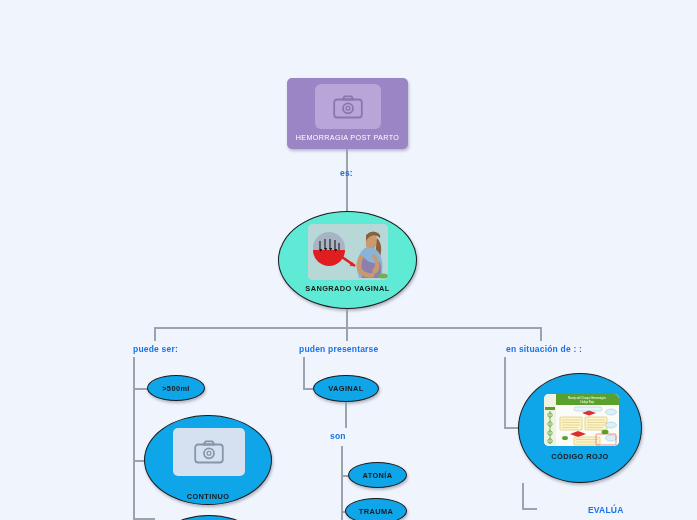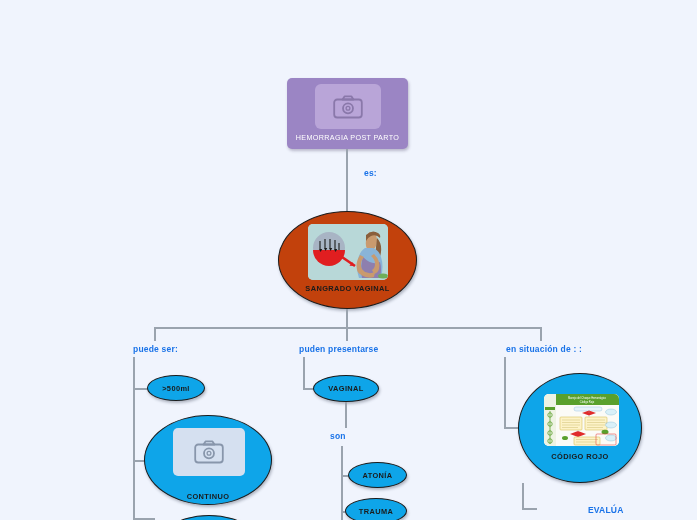--- a/index.html
+++ b/index.html
@@ -82,21 +82,21 @@
     position: absolute;
     box-sizing: border-box;
     border: 1.6px solid #1c1c1c;
     border-radius: 50%;
     display: flex;
     align-items: center;
     justify-content: center;
     box-shadow: 1px 2px 3px rgba(40,50,70,.33);
   }
   .ell.blue { background: #0ea5e9; }
-  .ell.gray { background: #c2410c; }
+  .ell.gray { background: #5eead4; }
   .ell-text {
     font-size: 7.4px;
     font-weight: bold;
     color: #1b1b1b;
     letter-spacing: .4px;
     text-align: center;
     white-space: nowrap;
   }
 
   
@@ -140,21 +140,21 @@
         <rect x="1.2" y="4.5" width="27.6" height="18" rx="3" fill="none" stroke="#8a78aa" stroke-width="1.8"></rect>
         <path d="M9.5 4.5 L11.5 1.4 L18.5 1.4 L20.5 4.5 Z" fill="none" stroke="#8a78aa" stroke-width="1.8" stroke-linejoin="round"></path>
         <circle cx="15" cy="13.3" r="5" fill="none" stroke="#8a78aa" stroke-width="1.8"></circle>
         <circle cx="15" cy="13.3" r="1.9" fill="none" stroke="#8a78aa" stroke-width="1.3"></circle>
       </svg>
     </div>
     <div class="root-label">HEMORRAGIA POST PARTO</div>
   </div>
 
   <div class="conn v" style="left:346px; top:149px; height:63px;"></div>
-  <div class="link-label" style="left:340px; top:168px;margin-left:24px;">es:</div>
+  <div class="link-label" style="left:340px; top:168px;">es:</div>
 
   <div class="ell gray pic" style="left:278px; top:211px; width:139px; height:98px;">
     <div class="pic-thumb ill-sangrado" style="left:29px; top:12px; width:80px; height:56px;">
       <svg width="80" height="56" viewBox="0 0 80 56">
         <rect width="80" height="56" fill="#b8d8d8"></rect>
 
         <circle cx="21" cy="24" r="16" fill="#a8b4c4"></circle>
         <path d="M5 26 a16 16 0 0 0 32 0 z" fill="#e01e20"></path>
         <g stroke="#1a1a1a" stroke-width="1.1">
           <line x1="12" y1="17" x2="12" y2="25"></line>

